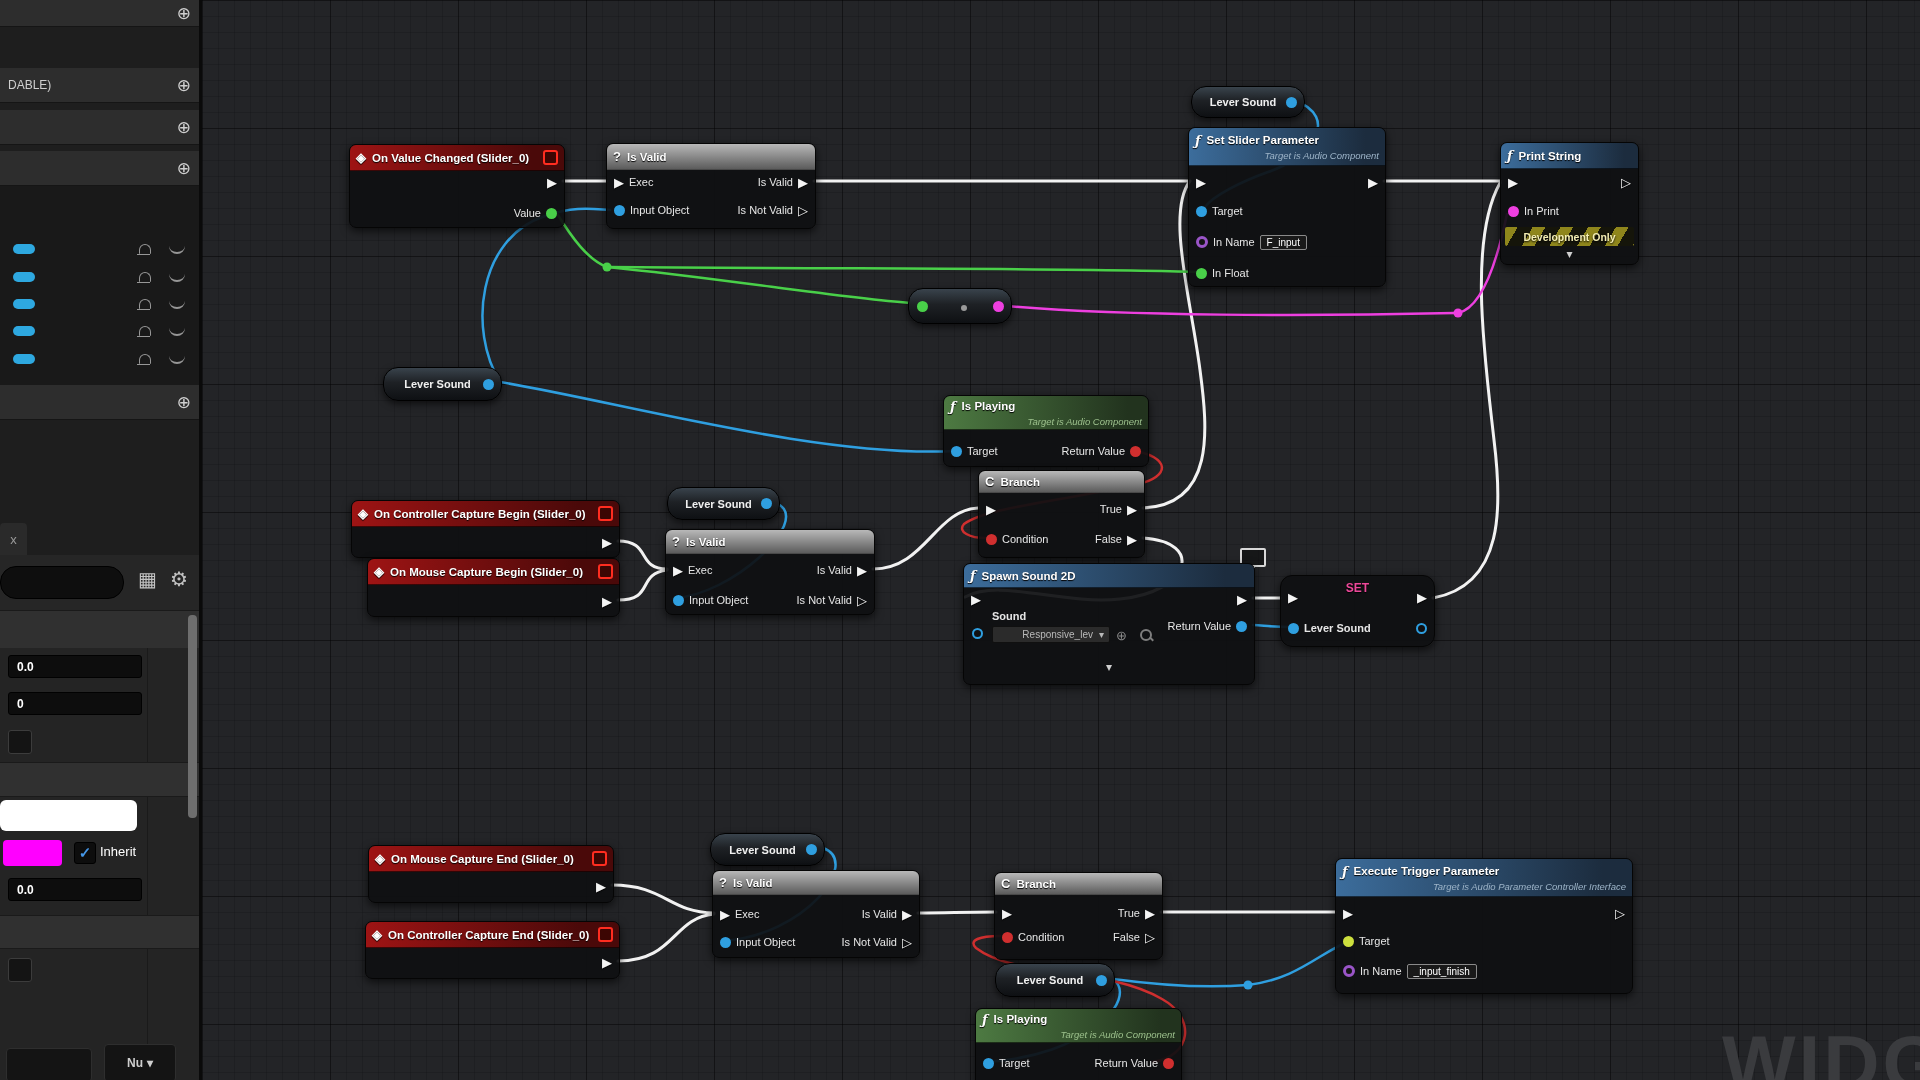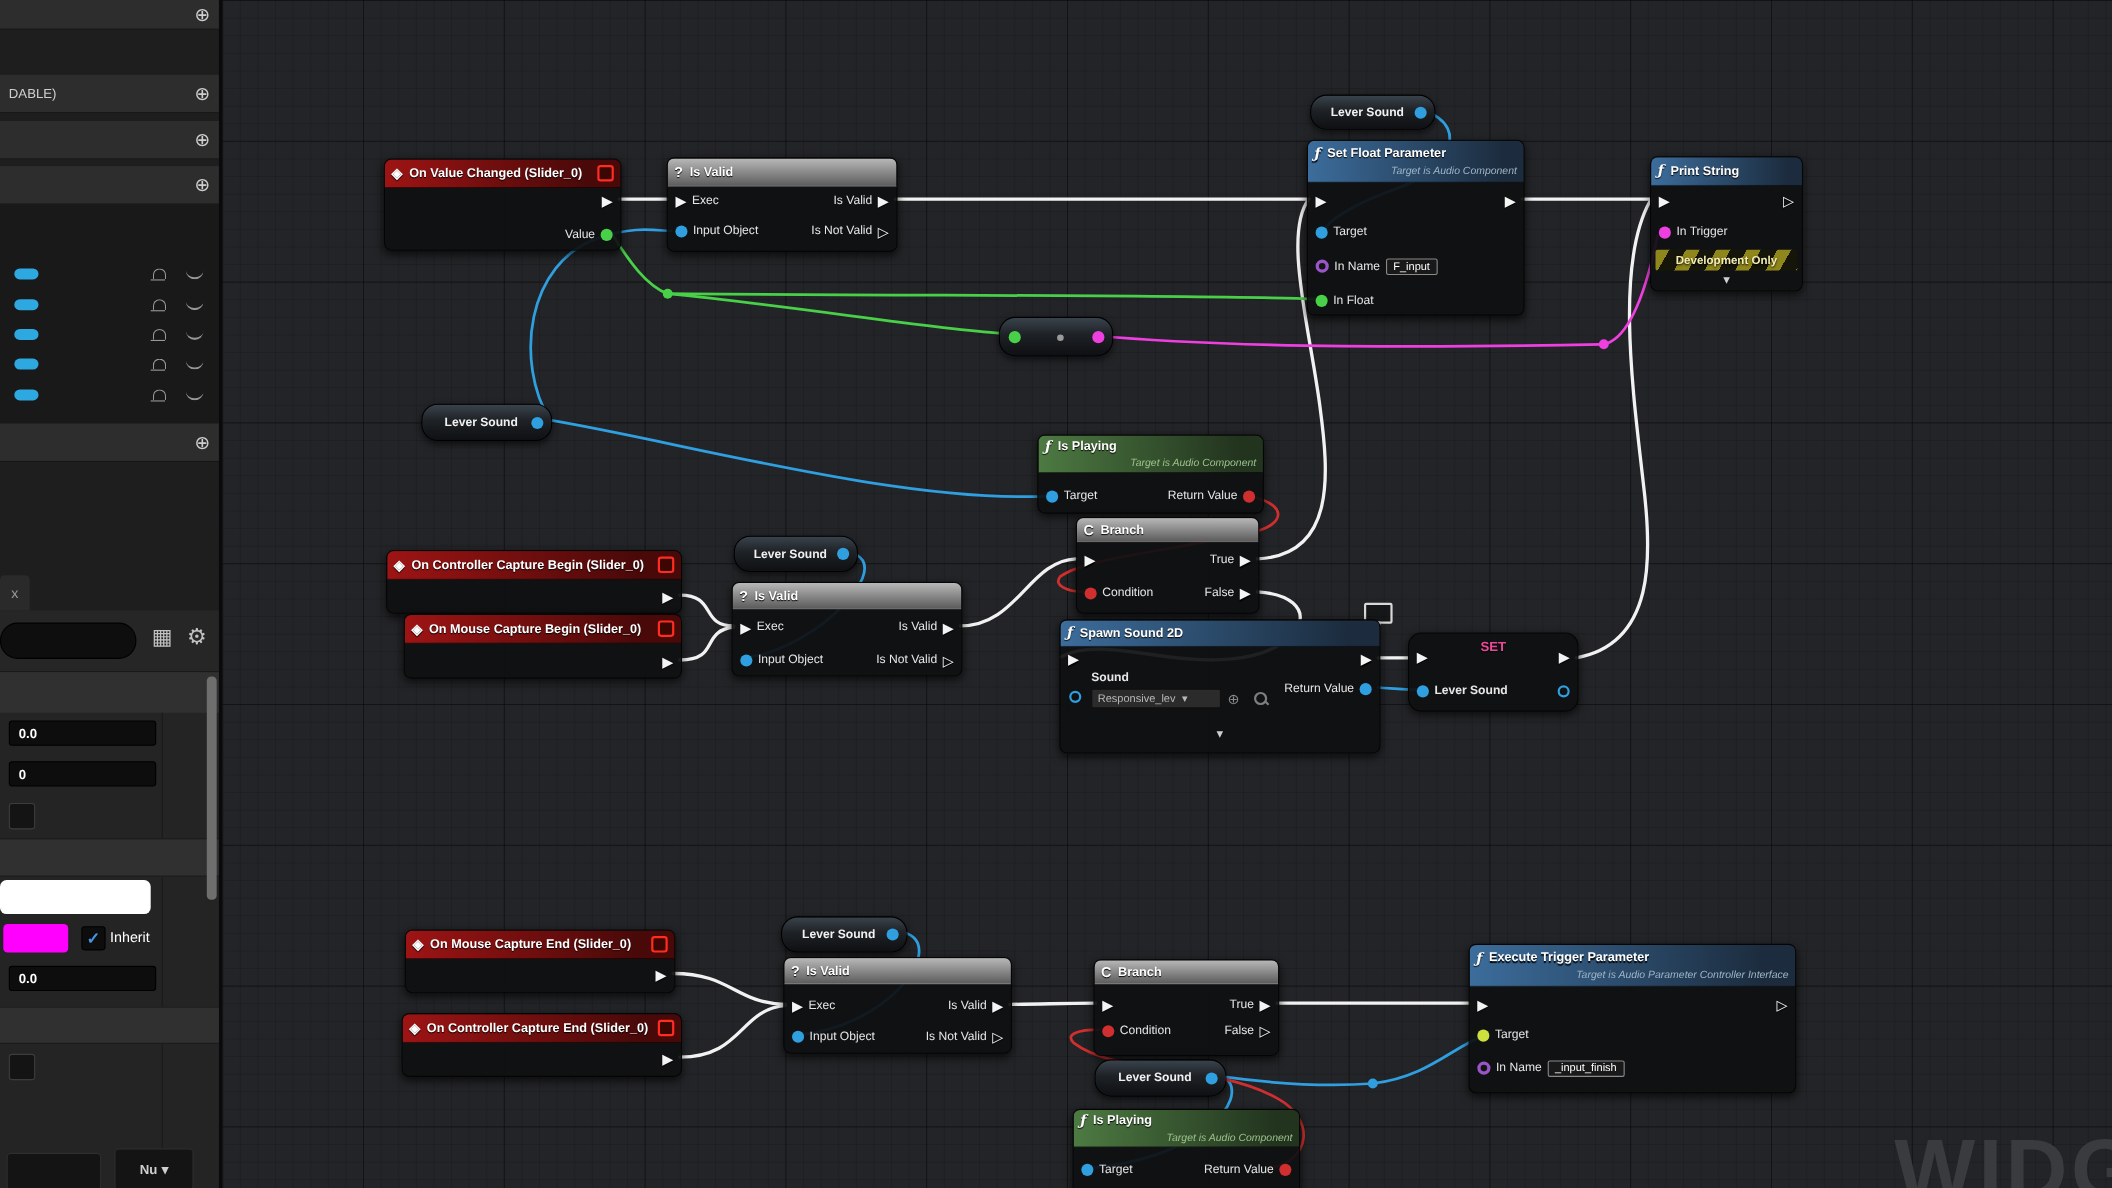--- a/index.html
+++ b/index.html
@@ -53,21 +53,21 @@
   .pill{position:absolute;z-index:3;border:1px solid #000;border-radius:15px;
     background:linear-gradient(180deg,#39434c,#1e2125 45%,#0e1013);
     box-shadow:0 3px 7px rgba(0,0,0,.6);display:flex;align-items:center;}
   .pill .t{flex:1;text-align:center;font-size:11px;font-weight:bold;color:#f0f0f0;padding-left:8px;}
   .pill .pc{margin-right:7px;}
   .banner{position:absolute;left:4px;right:4px;height:19px;display:flex;align-items:center;justify-content:center;
     background:repeating-linear-gradient(120deg,#8f861c 0 11px,#15150a 11px 24px);
     color:#f4eeb4;font-size:10.5px;font-weight:bold;text-shadow:0 1px 2px #000;border-radius:2px;}
   .chev{position:absolute;left:0;right:0;text-align:center;color:#cfcfcf;font-size:12px;line-height:10px;}
   .dd{background:#2b2b2b;border:1px solid #101010;border-radius:2px;color:#b9b9b9;font-size:10px;
-    padding:2px 5px;display:flex;align-items:center;gap:6px;}
+    padding:2px 5px;display:flex;align-items:center;gap:6px;justify-content:flex-end;}
   .miniplus{color:#8a8a8a;font-size:13px;}
   .mag{position:relative;width:8px;height:8px;border:2px solid #7e7e7e;border-radius:50%;}
   .mag::after{content:"";position:absolute;left:7px;top:7px;width:5px;height:2px;background:#7e7e7e;transform:rotate(45deg);}
   .monitor{position:absolute;z-index:3;width:22px;height:15px;border:2px solid #d8d8d8;border-radius:2px;background:rgba(10,10,10,.5);}
   .monitor::after{content:"";position:absolute;left:5px;top:15px;width:8px;height:3px;background:#d8d8d8;}
   
   .sidebar{position:absolute;left:0;top:0;width:202px;height:1080px;background:#1e1e1e;z-index:6;
     border-right:3px solid #0a0a0a;box-sizing:border-box;}
   .srow{position:absolute;left:0;width:199px;background:#2d2d2d;display:flex;align-items:center;
     padding:0 8px;box-sizing:border-box;border-bottom:1px solid #151515;}
@@ -193,21 +193,21 @@
   </div>
 
   <div class="pill" style="left:1191px;top:86px;width:112px;height:30px">
     <span class="t">Lever Sound</span>
     <span class="pc blue"></span>
   </div>
 
   <div class="node" style="left:1188px;top:127px;width:196px;height:158px">
     <div class="hdr blue two">
       <span class="hico it">ƒ</span>
-      <span class="t">Set Float Parameter</span>
+      <span class="t">Set Slider Parameter</span>
       <span class="sub">Target is Audio Component</span>
     </div>
     <div class="prow" style="top:43px">
       <span class="xf">▶</span>
         <span class="sp"></span>
       <span class="xf">▶</span>
       </div>
     <div class="prow" style="top:72px">
       <span class="pc blue"></span>
       <span class="plabel">Target</span>
@@ -228,21 +228,21 @@
       <span class="hico it">ƒ</span>
       <span class="t">Print String</span>
     </div>
     <div class="prow" style="top:28px">
       <span class="xf">▶</span>
         <span class="sp"></span>
       <span class="xf">▷</span>
       </div>
     <div class="prow" style="top:57px">
       <span class="pc magenta"></span>
-      <span class="plabel">In Trigger</span>
+      <span class="plabel">In Print</span>
       </div>
     <div class="banner" style="top:84px">
       <span>Development Only</span>
       </div>
     <div class="chev" style="top:106px">▾</div>
   </div>
 
   <div class="pill" style="left:908px;top:288px;width:102px;height:34px">
     <span class="pc green" style="margin-left:8px"></span>
     <span class="sp" style="flex:1;text-align:center"><span style="display:inline-block;width:6px;height:6px;border-radius:50%;background:#9a9a9a"></span></span>

